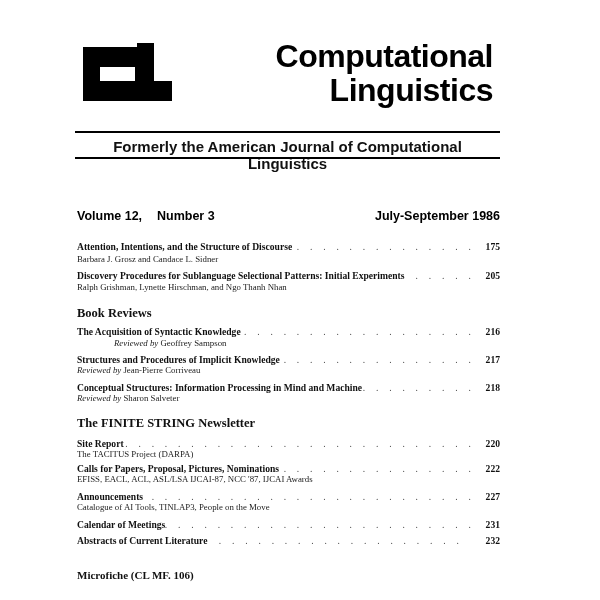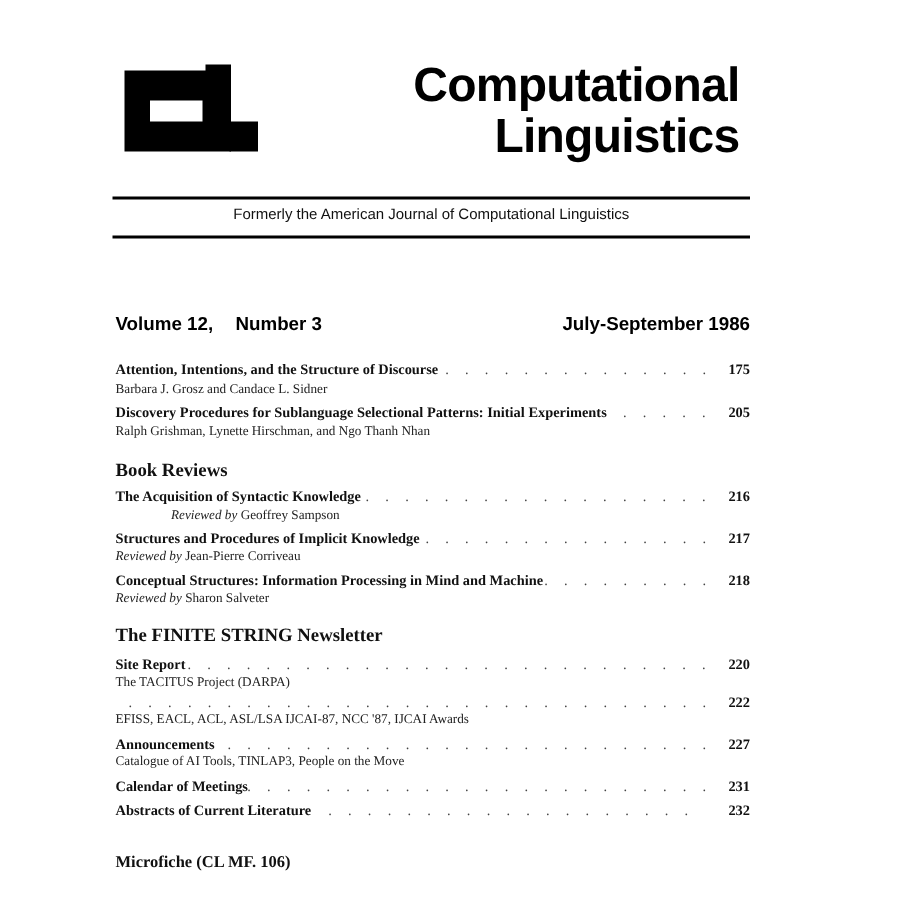--- a/index.html
+++ b/index.html
@@ -2,21 +2,21 @@
 <html><head>
 <meta charset="utf-8">
 <style>
   html, body { margin: 0; padding: 0; }
   body { width: 600px; height: 600px; background: #ffffff; position: relative; overflow: hidden; color: #111; }
   .abs { position: absolute; }
   .logo-part { position: absolute; background: #000; }
   .logo-hole { position: absolute; background: #fff; }
   .masthead { position: absolute; right: 107px; text-align: right; font-family: "Liberation Sans", sans-serif; font-weight: bold; font-size: 32px; letter-spacing: -0.5px; line-height: 1; color: #000; }
   .rule { position: absolute; left: 75px; width: 425px; height: 2px; background: #000; }
-  .formerly { position: absolute; left: 75px; width: 425px; top: 138px; text-align: center; font-family: "Liberation Sans", sans-serif; font-weight: normal; font-size: 10px; color: #111; }
+  .formerly { position: absolute; left: 75px; width: 425px; top: 138px; text-align: center; font-family: "Liberation Sans", sans-serif; font-weight: bold; font-size: 15px; color: #111; }
   .issue { position: absolute; top: 177px; font-family: "Liberation Sans", sans-serif; font-weight: bold; font-size: 12.5px; color: #000; margin-top: 32px; }
   .toc-row { position: absolute; left: 77px; width: 423px; height: 12px; display: flex; align-items: flex-start; font-family: "Liberation Serif", serif; font-size: 9.6px; line-height: 12px; }
   .toc-title { font-weight: bold; white-space: nowrap; color: #111; }
   .dots { flex: 1; overflow: hidden; white-space: nowrap; color: #444; letter-spacing: 4.2px; padding: 0 8px; text-align: right; direction: rtl; }
   .page { width: 17px; text-align: right; font-weight: bold; color: #111; }
   .toc-sub { position: absolute; left: 77px; font-family: "Liberation Serif", serif; font-size: 8.8px; line-height: 10px; color: #222; white-space: nowrap; }
   .toc-sub .it { font-style: italic; }
   .section-head { position: absolute; left: 77px; font-family: "Liberation Serif", serif; font-weight: bold; font-size: 12.5px; color: #111; white-space: nowrap; }
   .microfiche { position: absolute; left: 77px; top: 569px; font-family: "Liberation Serif", serif; font-weight: bold; font-size: 11px; color: #111; }
 </style>
@@ -90,20 +90,21 @@
 <div class="section-head" style="top:416px;">The FINITE STRING Newsletter</div>
 
 <div class="toc-row" style="top:438px;">
   <span class="toc-title">Site Report</span>
   <span class="dots">. . . . . . . . . . . . . . . . . . . . . . . . . . . . . . . . . . . . . . . .</span>
   <span class="page">220</span>
 </div>
 <div class="toc-sub" style="top:449px;">The TACITUS Project (DARPA)</div>
 
 <div class="toc-row" style="top:463px;">
+  <span class="toc-title">Calls for Papers, Proposal, Pictures, Nominations</span>
   <span class="dots">. . . . . . . . . . . . . . . . . . . . . . . . . . . . . . . . . . . . . . . .</span>
   <span class="page">222</span>
 </div>
 <div class="toc-sub" style="top:474px;">EFISS, EACL, ACL, ASL/LSA IJCAI-87, NCC '87, IJCAI Awards</div>
 
 <div class="toc-row" style="top:491px;">
   <span class="toc-title">Announcements</span>
   <span class="dots">. . . . . . . . . . . . . . . . . . . . . . . . . . . . . . . . . . . . . . . .</span>
   <span class="page">227</span>
 </div>

